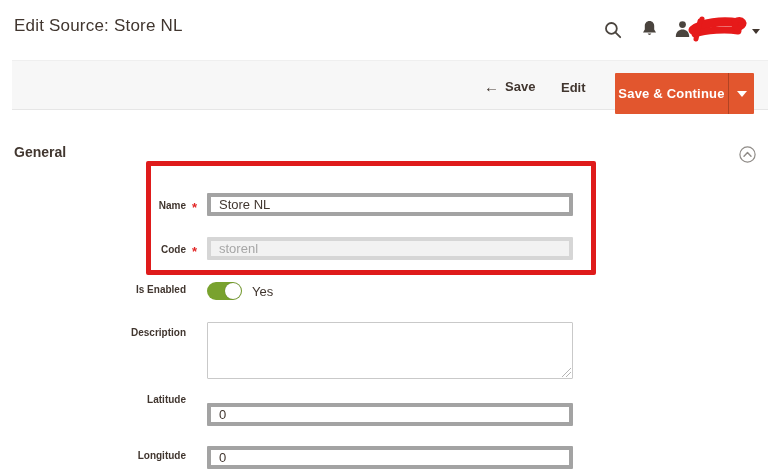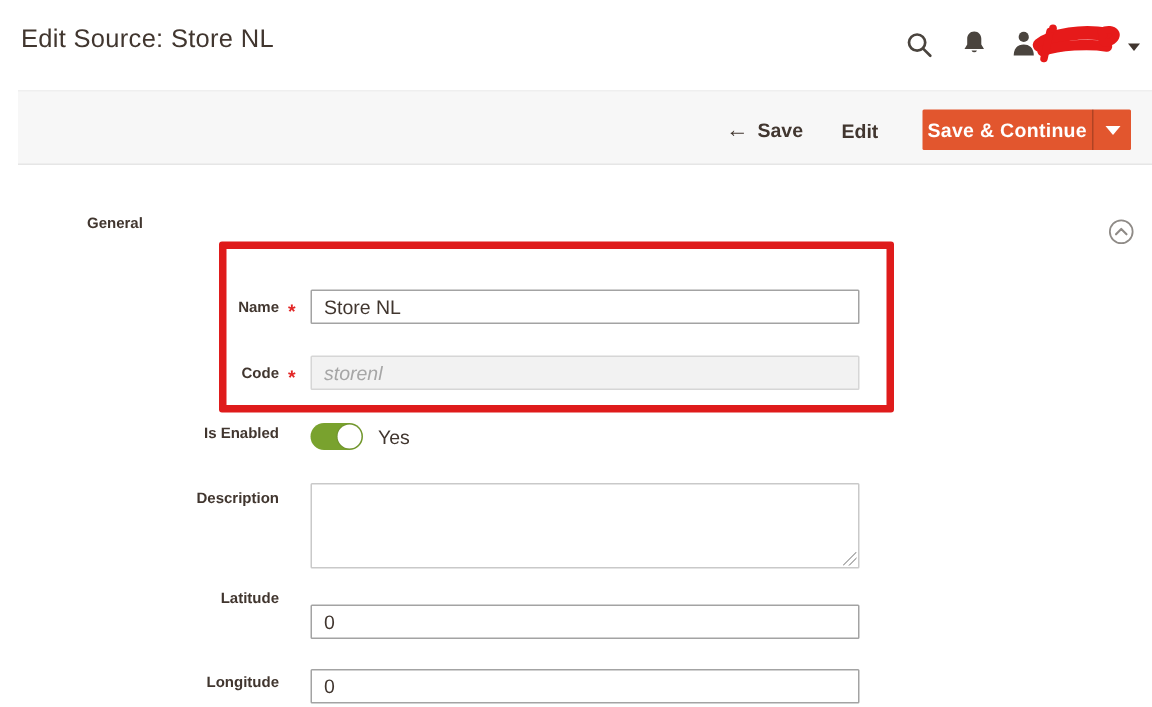--- a/index.html
+++ b/index.html
@@ -33,62 +33,62 @@
   .txt-btn{
     position:absolute;display:flex;align-items:center;gap:6px;
     background:none;border:none;padding:0;cursor:pointer;
     font-family:"Liberation Sans", sans-serif;
     font-size:13px;font-weight:700;color:#41362f;
   }
   .btn-back{left:472px;top:18px;}
   .btn-back .arrow{font-size:15px;font-weight:400;line-height:13px;}
   .btn-reset{left:549px;top:19px;}
   .btn-save{
-    position:absolute;left:603px;top:12px;width:139px;height:27px;
+    position:absolute;left:603px;top:12px;width:139px;height:41px;
     background:#e2562e;border:none;border-radius:1px;padding:0;cursor:pointer;
     display:flex;align-items:stretch;
     font-family:"Liberation Sans", sans-serif;
   }
   .btn-save .save-label{
     flex:1;display:flex;align-items:center;justify-content:center;
     color:#fff;font-size:13px;font-weight:700;letter-spacing:.2px;
   }
   .btn-save .save-divider{width:1px;background:rgba(0,0,0,.22);margin:0;}
   .btn-save .save-caret-wrap{
     width:25px;display:flex;align-items:center;justify-content:center;
   }
   .save-caret{
     width:0;height:0;border-left:5px solid transparent;
     border-right:5px solid transparent;border-top:6px solid #ffffff;
   }
   
   .section-title{
     position:absolute;left:14px;top:144px;
-    font-size:10px;font-weight:700;color:#41362f;margin-left:44px;
+    font-size:14px;font-weight:700;color:#41362f;
   }
   .collapse-btn{
     position:absolute;left:739px;top:146px;width:17px;height:17px;
     background:none;border:none;padding:0;cursor:pointer;
   }
   
   .lbl{
     position:absolute;left:0;width:186px;text-align:right;
     font-size:10px;font-weight:600;color:#41362f;
   }
   .req{
     position:absolute;left:192px;width:12px;
     font-size:13px;font-weight:600;color:#e22626;
   }
   .inp{
     position:absolute;left:207px;width:366px;height:23px;
-    box-sizing:border-box;border:1px solid #a3a3a3;background:#fff;
+    box-sizing:border-box;border:4px solid #a3a3a3;background:#fff;
     font-family:"Liberation Sans", sans-serif;
     font-size:13px;color:#41362f;padding:0 8px;border-radius:1px;
   }
-  .inp:disabled{background:#f2f2f2;color:#a6a6a6;border-color:#d6d6d6;font-style:italic;}
+  .inp:disabled{background:#f2f2f2;color:#a6a6a6;border-color:#d6d6d6;}
   .lbl-name{top:200px;} .req-name{top:200px;} .inp-name{top:193px;}
   .lbl-code{top:244px;} .req-code{top:244px;} .inp-code{top:237px;}
   .lbl-enabled{top:284px;}
   .toggle{
     position:absolute;left:207px;top:282px;width:35px;height:18px;
     background:#79a22e;border-radius:9px;cursor:pointer;
   }
   .toggle .knob{
     position:absolute;right:1px;top:1px;width:16px;height:16px;
     background:#fff;border-radius:50%;box-shadow:0 0 1px rgba(0,0,0,.4);

